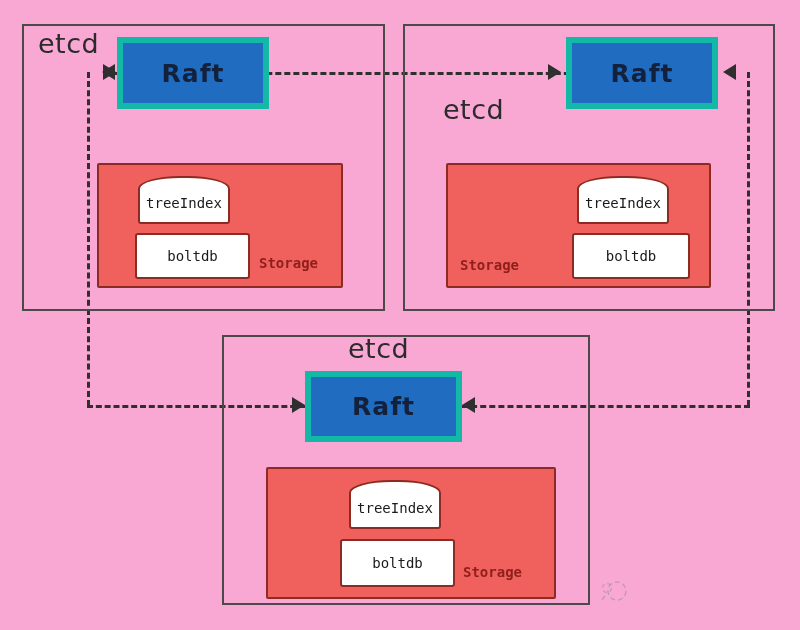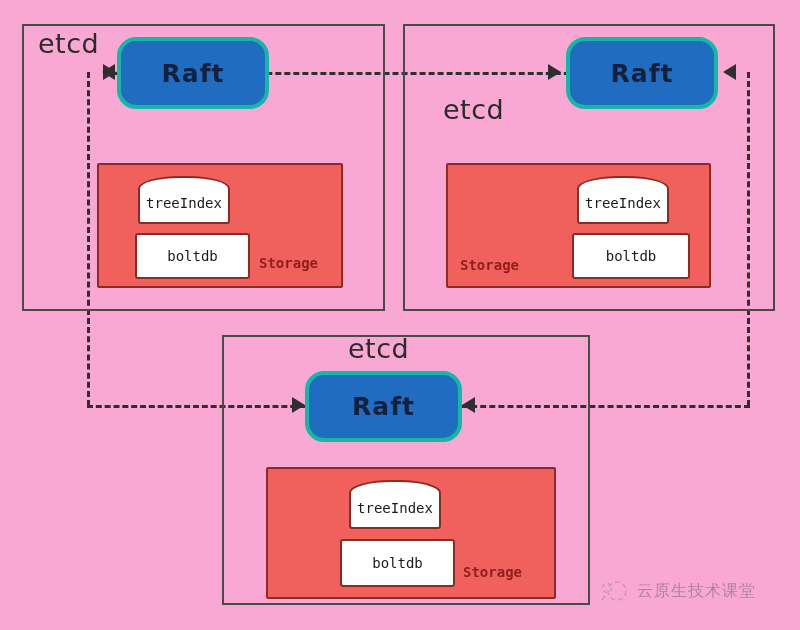--- a/index.html
+++ b/index.html
@@ -32,22 +32,22 @@
     color: #2b2b2b;
     letter-spacing: 0.5px;
     white-space: nowrap;
   }
 
   
   .raft-box {
     position: absolute;
     box-sizing: border-box;
     background: #1f6cc0;
-    border: 4px solid #14b8a6;
-    border-radius: 19px;
+    border: 6px solid #14b8a6;
+    border-radius: 0;
     display: flex;
     align-items: center;
     justify-content: center;
     color: #14213d;
     font-family: "DejaVu Sans", sans-serif;
     font-weight: bold;
     font-size: 25px;
     letter-spacing: 1px;
   }
 
@@ -213,16 +213,15 @@
   </div>
 
   <div id="watermark">
     <span>
       <svg class="cloud-icon" width="30" height="26" viewBox="0 0 30 26">
         <circle cx="17" cy="13" r="9" fill="none" stroke="#888888" stroke-width="1.4" stroke-dasharray="5 3"></circle>
         <circle cx="7" cy="10" r="4.5" fill="none" stroke="#888888" stroke-width="1.4" stroke-dasharray="4 3"></circle>
         <path d="M5 18 L2 22" fill="none" stroke="#888888" stroke-width="1.4"></path>
       </svg>
     </span>
-    <span class="wm-text">云原生技术课堂</span>
   </div>
 
 </div>
 
 </body></html>

